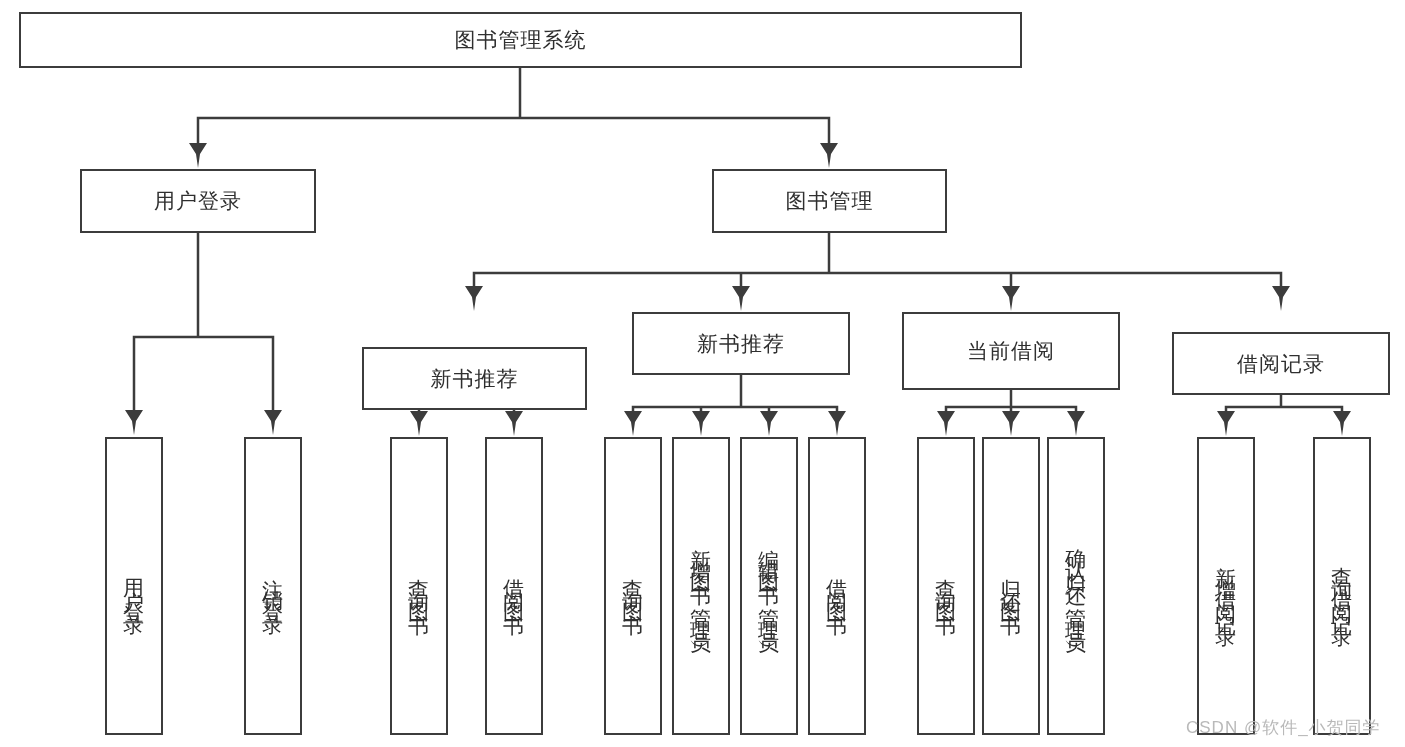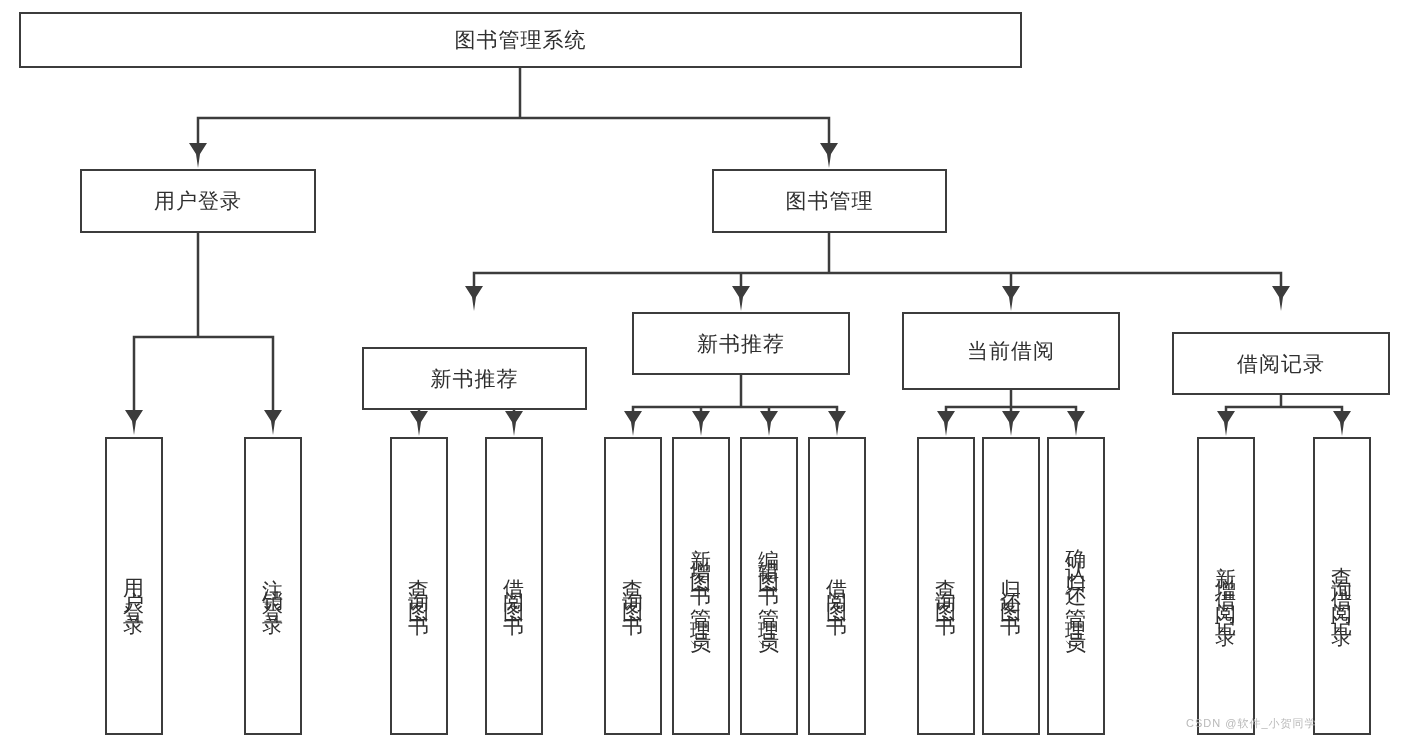--- a/index.html
+++ b/index.html
@@ -61,21 +61,21 @@
   .lf8  { left: 808px;  top: 437px; width: 58px; height: 298px; }
   .lf9  { left: 917px;  top: 437px; width: 58px; height: 298px; }
   .lf10 { left: 982px;  top: 437px; width: 58px; height: 298px; }
   .lf11 { left: 1047px; top: 437px; width: 58px; height: 298px; }
   .lf12 { left: 1197px; top: 437px; width: 58px; height: 298px; }
   .lf13 { left: 1313px; top: 437px; width: 58px; height: 298px; }
   .watermark {
     position: absolute;
     left: 1186px;
     top: 716px;
-    font-size: 11px;
+    font-size: 17px;
     color: var(--watermark);
     white-space: nowrap;
     letter-spacing: 1px;
   }
 </style>
 </head>
 <body>
 
 <div class="canvas">
 

